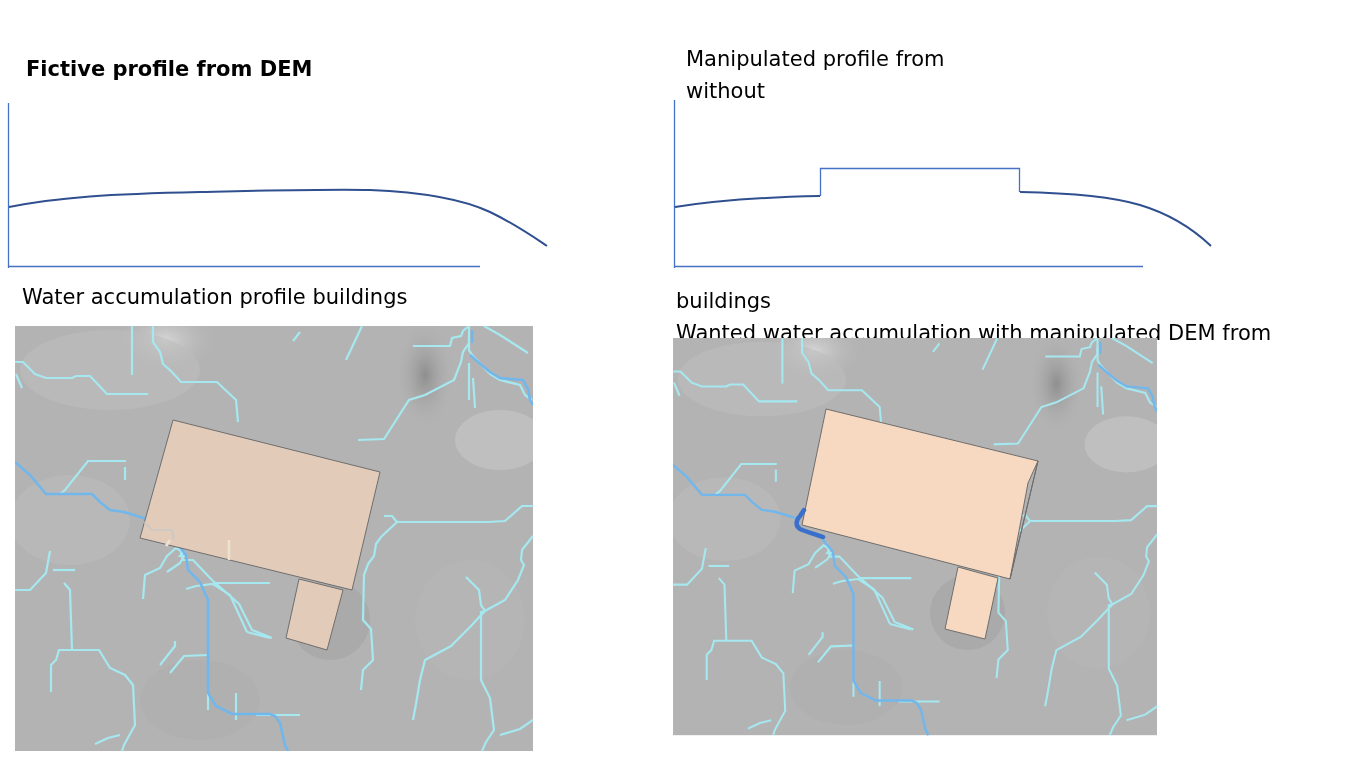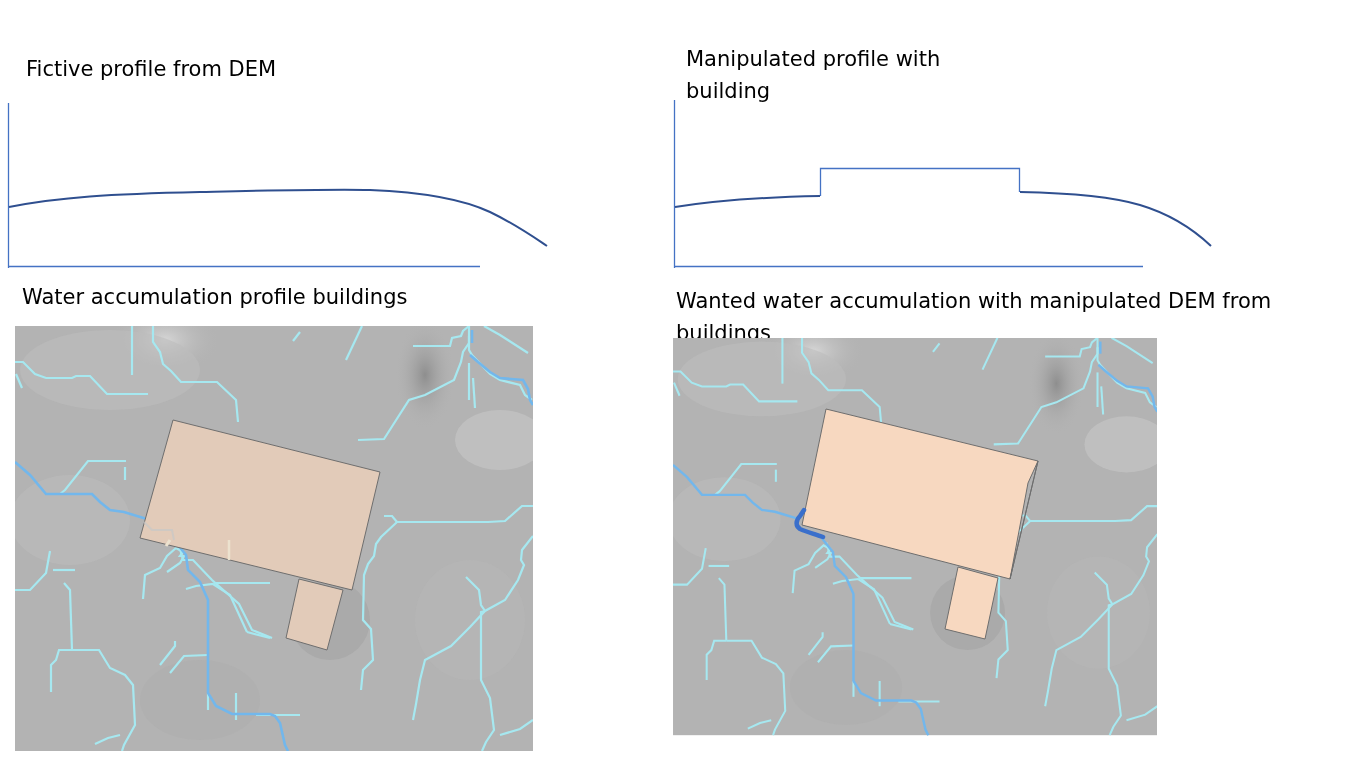--- a/index.html
+++ b/index.html
@@ -5,31 +5,31 @@
   html, body { margin: 0; padding: 0; background: #ffffff; }
   body { width: 1358px; height: 767px; position: relative; overflow: hidden;
          font-family: "DejaVu Sans", "Liberation Sans", sans-serif; color: #000; }
   .title { position: absolute; font-size: 21px; line-height: 32px; white-space: nowrap; }
   svg { position: absolute; display: block; overflow: visible; }
   .map-frame { position: absolute; overflow: hidden; }
 </style>
 </head>
 <body>
 
-<div class="title" style="left:26px; top:53px;">Fictive profile from DEM</div>
+<div class="title" style="left:26px; top:53px;font-weight:bold;">Fictive profile from DEM</div>
 
 <svg style="left:0; top:95px;" width="560" height="180" viewBox="0 95 560 180">
   <line x1="8.5" y1="103" x2="8.5" y2="268" stroke="#4472c4" stroke-width="1.3"></line>
   <line x1="8" y1="266.5" x2="480" y2="266.5" stroke="#4472c4" stroke-width="1.3"></line>
   <path d="M 9 207 C 60 197, 110 194, 200 192 S 330 189, 370 190 C 420 192, 460 198, 490 212 C 515 224, 532 236, 547 246" fill="none" stroke="#2f4f8f" stroke-width="2"></path>
 </svg>
 
 <div class="title" style="left:686px; top:43px;">
-  <div>Manipulated profile with</div>
-  <div>building</div>
+  <div>Manipulated profile from</div>
+  <div>without</div>
 </div>
 
 <svg style="left:660px; top:95px;" width="580" height="180" viewBox="660 95 580 180">
   <line x1="674.5" y1="100" x2="674.5" y2="268" stroke="#4472c4" stroke-width="1.3"></line>
   <line x1="674" y1="266.5" x2="1143" y2="266.5" stroke="#4472c4" stroke-width="1.3"></line>
   <path d="M 675 207 C 720 200, 770 197, 820 196" fill="none" stroke="#2f4f8f" stroke-width="2"></path>
   <path d="M 820.5 196 L 820.5 168.5 L 1019.5 168.5 L 1019.5 192" fill="none" stroke="#4472c4" stroke-width="1.3"></path>
   <path d="M 1020 192 C 1070 193, 1110 196, 1140 205 C 1170 214, 1192 228, 1211 246" fill="none" stroke="#2f4f8f" stroke-width="2"></path>
 </svg>
 
@@ -109,22 +109,22 @@
       <polygon points="173,420 380,472 352,590 140,538" fill="#e2cbb9" stroke="#6e6e6e" stroke-width="1"></polygon>
       <polygon points="299,579 343,590 327,650 286,638" fill="#e2cbb9" stroke="#6e6e6e" stroke-width="1"></polygon>
       <polyline points="144,522 152,530 172,530 174,540" fill="none" stroke="#c8c8c8" stroke-width="2" opacity="0.7"></polyline>
       <line x1="229" y1="540" x2="229" y2="560" stroke="#ece2cf" stroke-width="2.5"></line>
       <line x1="170" y1="540" x2="166" y2="546" stroke="#ece2cf" stroke-width="3"></line>
     </g>
   </svg>
 </div>
 
 <div class="title" style="left:676px; top:285px;">
+  <div>buildings</div>
   <div>Wanted water accumulation with manipulated DEM from</div>
-  <div>buildings</div>
 </div>
 
 <div class="map-frame" style="left:673px; top:338px; width:484px; height:401px;">
 
   <svg width="484" height="401" viewBox="0 0 484 401" style="left:0;top:0;">
     <g transform="translate(-14,-305) scale(0.935)">
       <use href="#dem-shading"></use>
       <use href="#streams-minor"></use>
       <use href="#streams-major"></use>
     </g>

